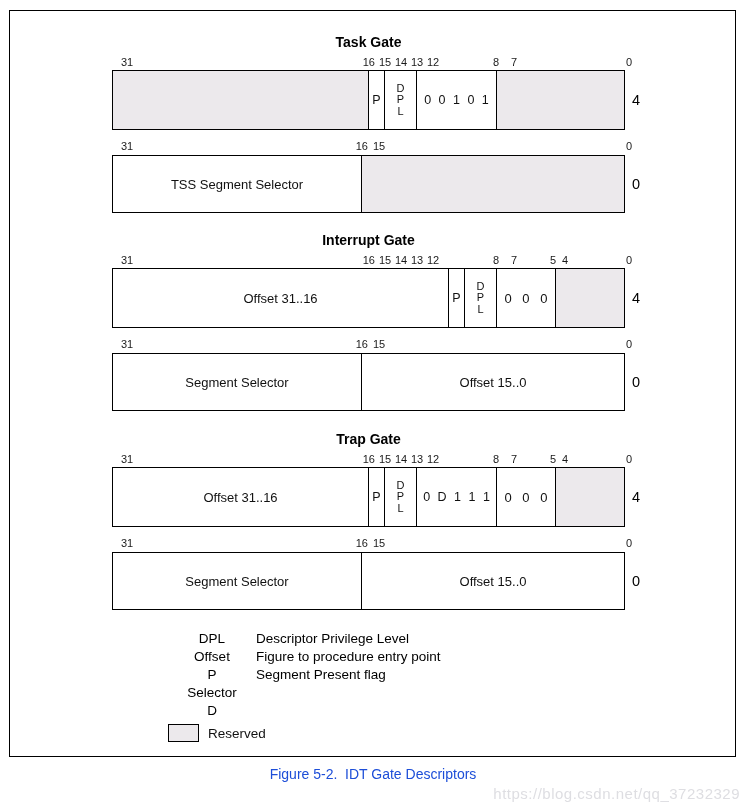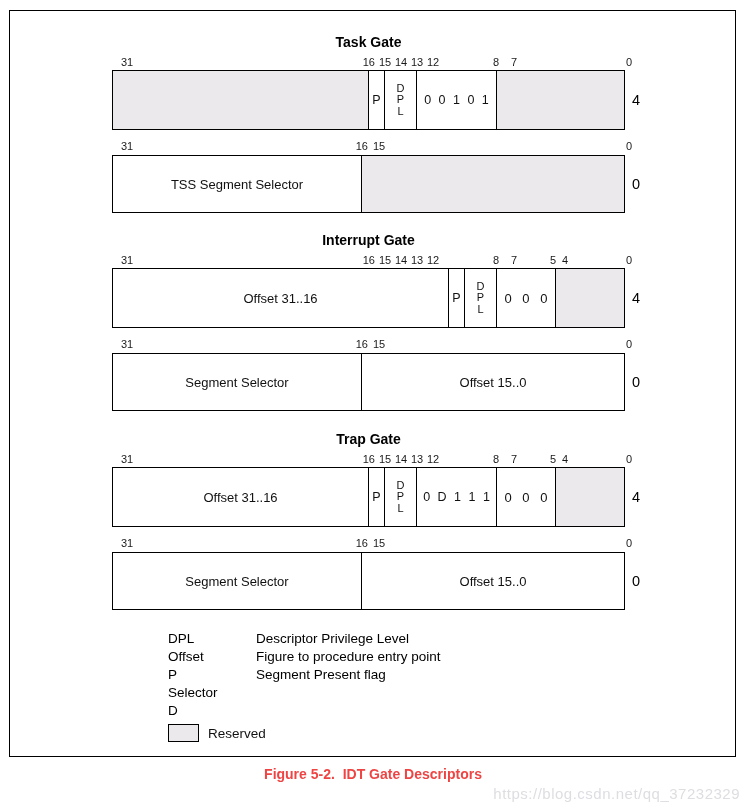--- a/index.html
+++ b/index.html
@@ -14,27 +14,27 @@
   .field { display:flex; align-items:center; justify-content:center; font-size:13px; overflow:hidden; }
   .bl { border-left:1.5px solid #000; }
   .res { background:#ece9ec; }
   .p-field { font-size:12.5px; }
   .dpl { flex-direction:column; font-size:11px; line-height:11.5px; }
   .bits { font-size:12.5px; word-spacing:4px; white-space:pre; }
   .zbits { font-size:13px; word-spacing:7px; white-space:pre; }
   .byte-label { position:absolute; left:632px; width:22px; display:flex; align-items:center;
                 font-size:14.5px; color:#000; }
   .legend { position:absolute; left:168px; top:630px; font-size:13.5px; color:#000; }
-  .legend-row { display:flex; height:18px; line-height:18px; }
+  .legend-row { display:flex; height:18px; line-height:18px;text-align:center; }
   .legend-term { width:88px; flex:0 0 88px; }
   .reserved-key { position:absolute; left:168px; top:724px; display:flex; align-items:center; }
   .reserved-swatch { width:31px; height:18px; background:#ece9ec; border:1.5px solid #000; }
   .reserved-label { margin-left:9px; font-size:13.5px;text-align:right; }
   .caption { position:absolute; left:0; top:766px; width:746px; text-align:center;
-             font-size:14px; font-weight:bold; color:#ef4444; white-space:pre; }
+             font-size:14px; font-weight:normal; color:#1d4ed8; white-space:pre; }
   .watermark { position:absolute; right:6px; top:785px; font-size:15px; color:#dedee2; letter-spacing:0.5px; }
 </style>
 </head>
 <body>
 
 <div class="frame"></div>
 
 <div class="gate-title" style="top:34px">Task Gate</div>
 
 <div class="tickrow" style="top:54px">

